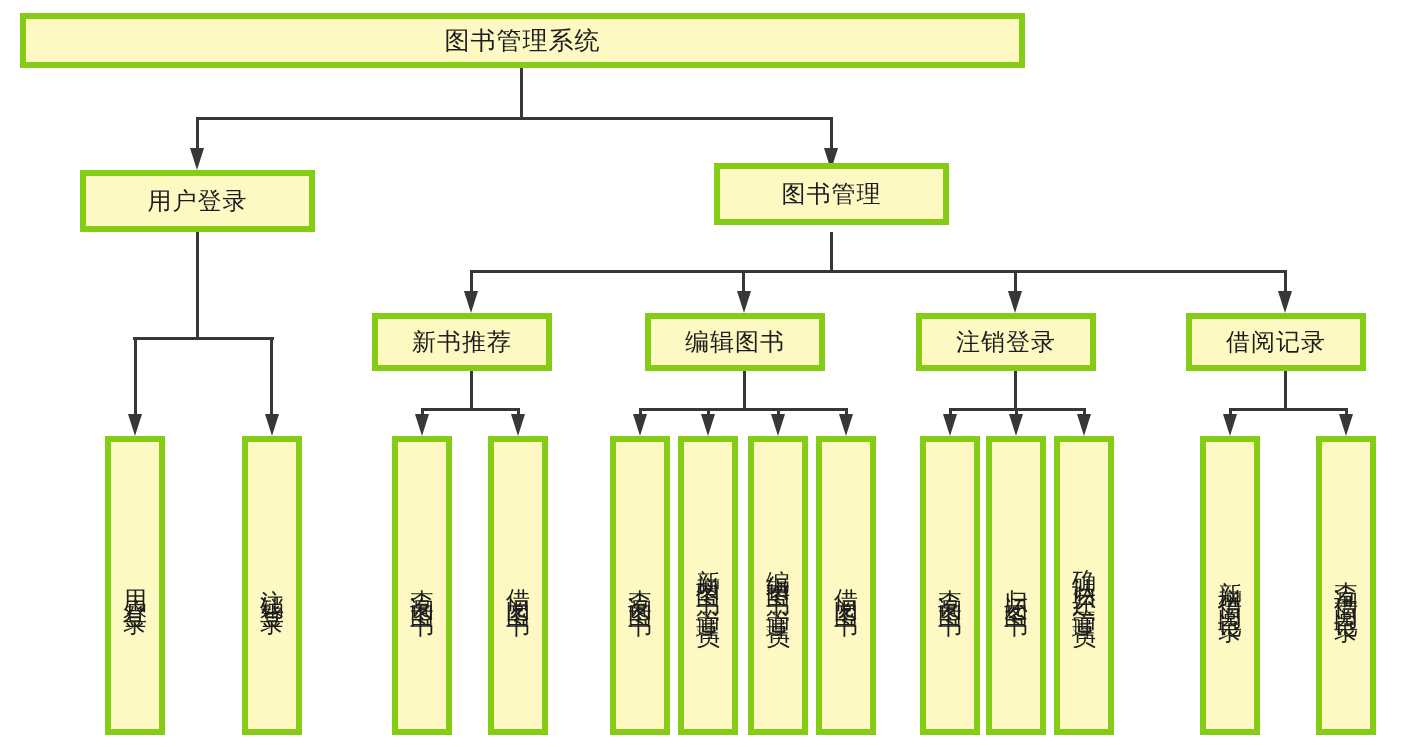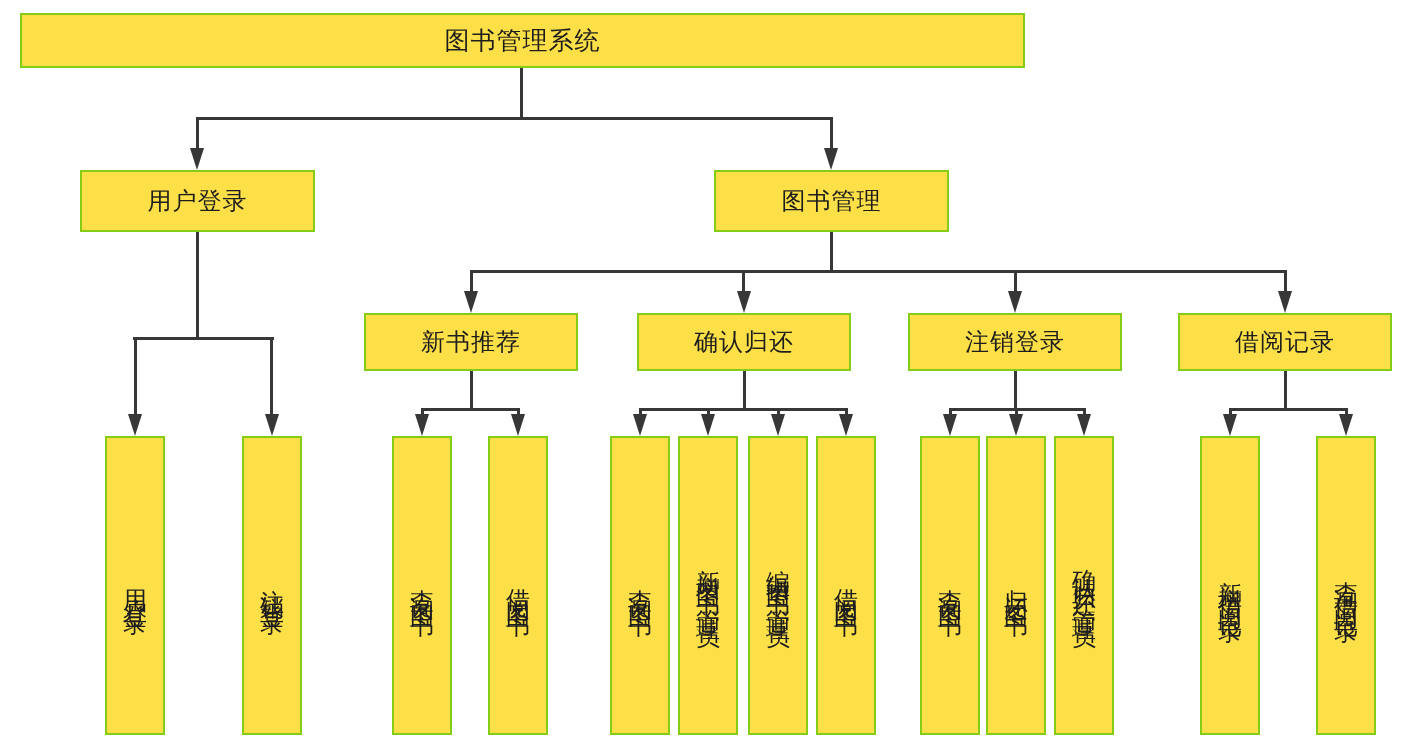--- a/index.html
+++ b/index.html
@@ -1,29 +1,29 @@
 <!DOCTYPE html>
 <html><head>
 <meta charset="utf-8">
 <style>
   html,body{margin:0;padding:0;background:#ffffff;}
   .stage{
     position:relative;width:1405px;height:747px;background:#ffffff;overflow:hidden;
     font-family:"Liberation Sans","DejaVu Sans",sans-serif;
   }
   .box{
-    position:absolute;box-sizing:border-box;background:#fde047;
-    border:2px solid #84cc16;color:#1d1d1d;
+    position:absolute;box-sizing:border-box;background:#fef9c3;
+    border:6px solid #84cc16;color:#1d1d1d;
     display:flex;align-items:center;justify-content:center;
     letter-spacing:1px;font-size:24px;line-height:1;
   }
   .root{left:20px;top:13px;width:1005px;height:55px;font-size:25px;}
   .l2a{left:80px;top:170px;width:235px;height:62px;}
-  .l2b{left:714px;top:170px;width:235px;height:62px;}
-  .l3{top:313px;width:214px;height:58px;}
+  .l2b{left:714px;top:163px;width:235px;height:62px;}
+  .l3{top:313px;width:180px;height:58px;margin-left:8px;}
   .l3a{left:364px;} .l3b{left:637px;} .l3c{left:908px;} .l3d{left:1178px;}
   .leaf{
     top:436px;width:60px;height:299px;
     writing-mode:vertical-rl;text-orientation:mixed;
     letter-spacing:8px;font-size:24px;
   }
   .lf1{left:105px;} .lf2{left:242px;} .lf3{left:392px;} .lf4{left:488px;}
   .lf5{left:610px;} .lf6{left:678px;} .lf7{left:748px;} .lf8{left:816px;}
   .lf9{left:920px;} .lf10{left:986px;} .lf11{left:1054px;} .lf12{left:1200px;} .lf13{left:1316px;}
   .vl{position:absolute;width:3px;background:#373737;}
@@ -102,21 +102,21 @@
   <div class="ar" style="left:1223px;top:414px;"></div>
   <div class="vl" style="left:1345px;top:408px;height:8px;"></div>
   <div class="ar" style="left:1339px;top:414px;"></div>
 
   <div class="box root">图书管理系统</div>
 
   <div class="box l2a">用户登录</div>
   <div class="box l2b">图书管理</div>
 
   <div class="box l3 l3a">新书推荐</div>
-  <div class="box l3 l3b">确认归还</div>
+  <div class="box l3 l3b">编辑图书</div>
   <div class="box l3 l3c">注销登录</div>
   <div class="box l3 l3d">借阅记录</div>
 
   <div class="box leaf lf1">用户登录</div>
   <div class="box leaf lf2">注销登录</div>
   <div class="box leaf lf3">查询图书</div>
   <div class="box leaf lf4">借阅图书</div>
   <div class="box leaf lf5">查询图书</div>
   <div class="box leaf lf6">新增图书（管理员）</div>
   <div class="box leaf lf7">编辑图书（管理员）</div>

